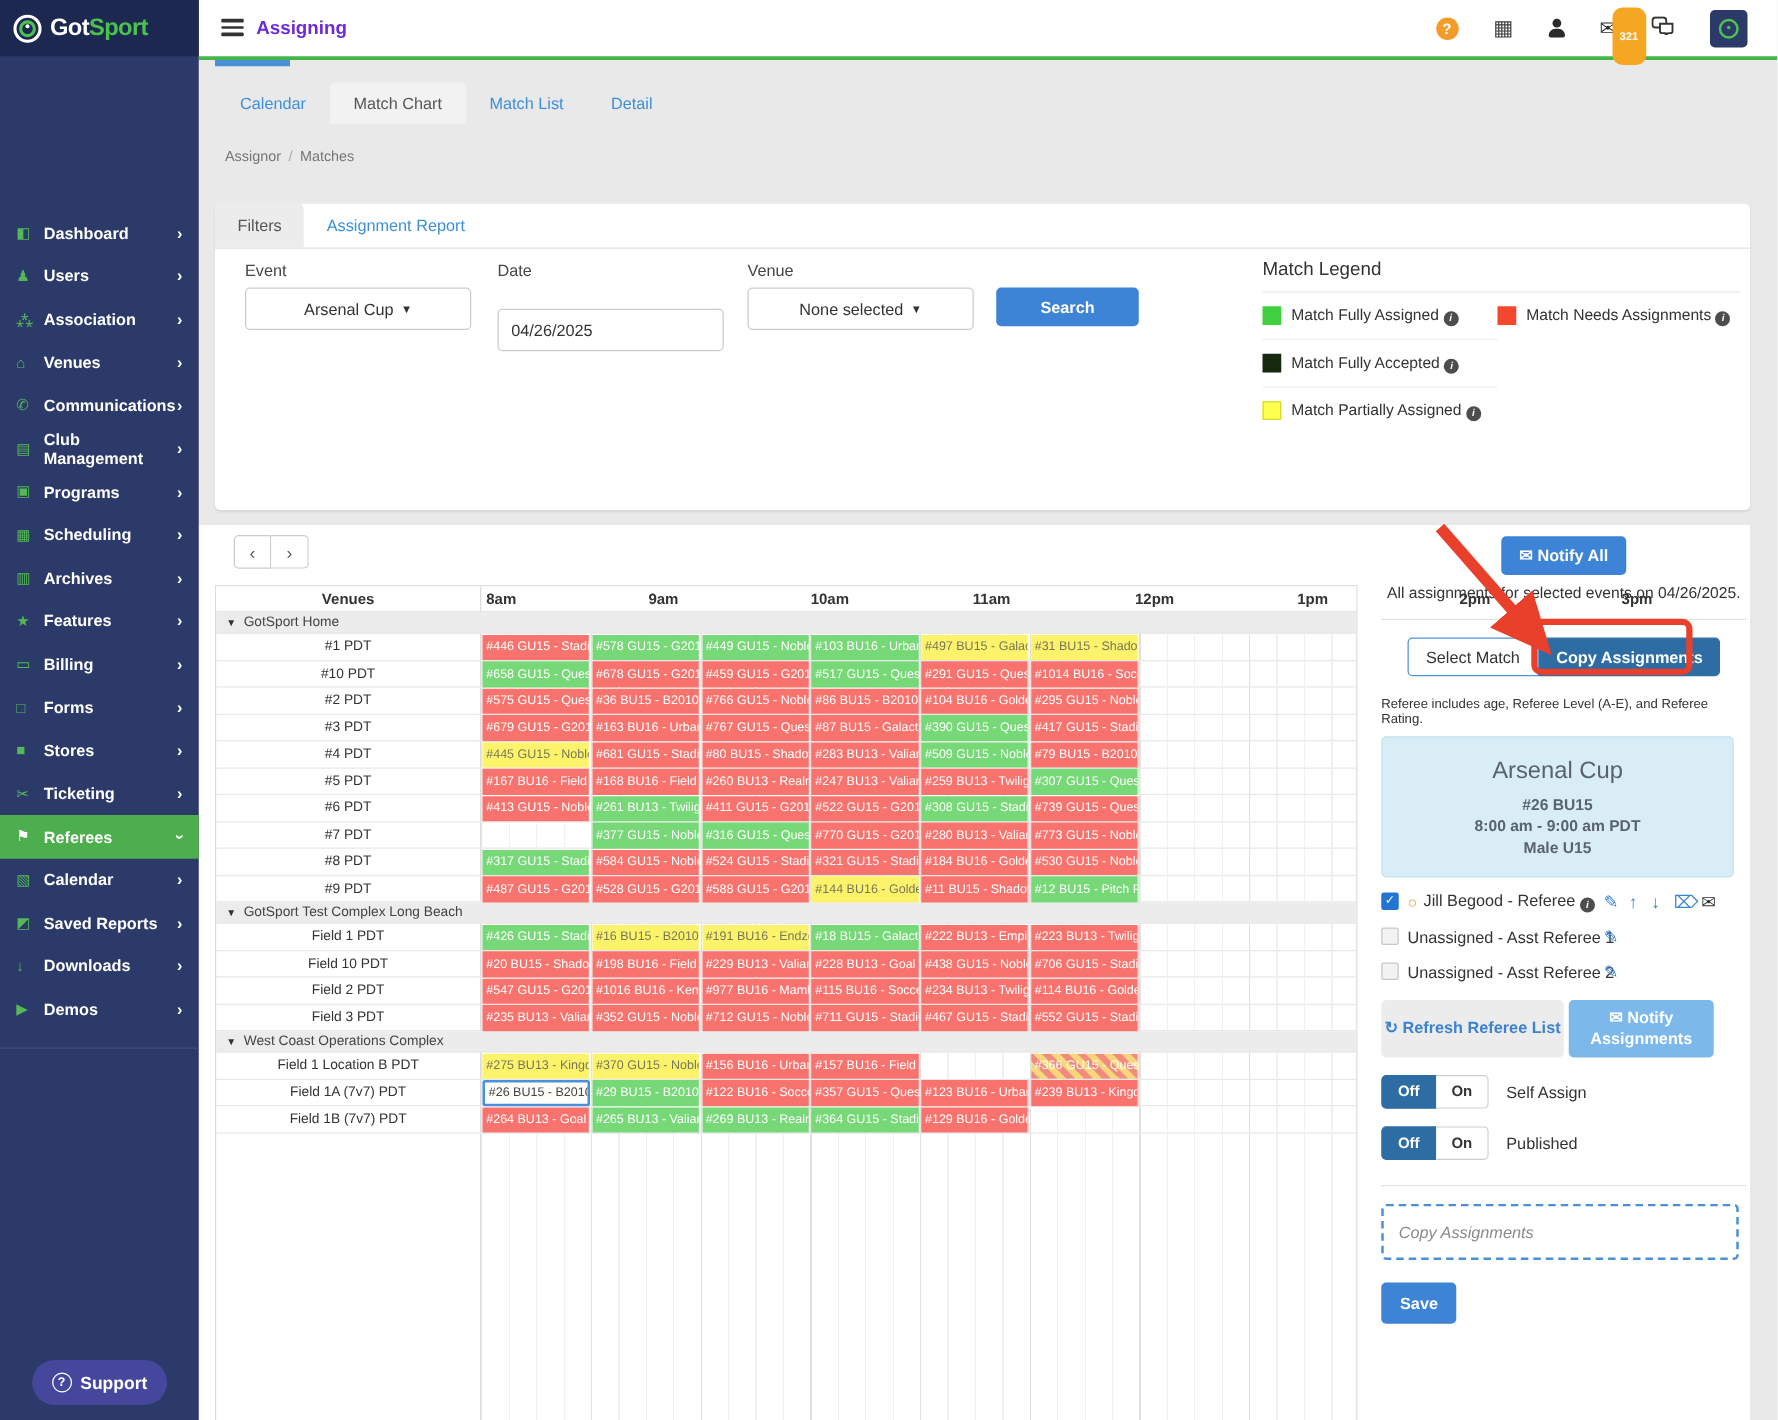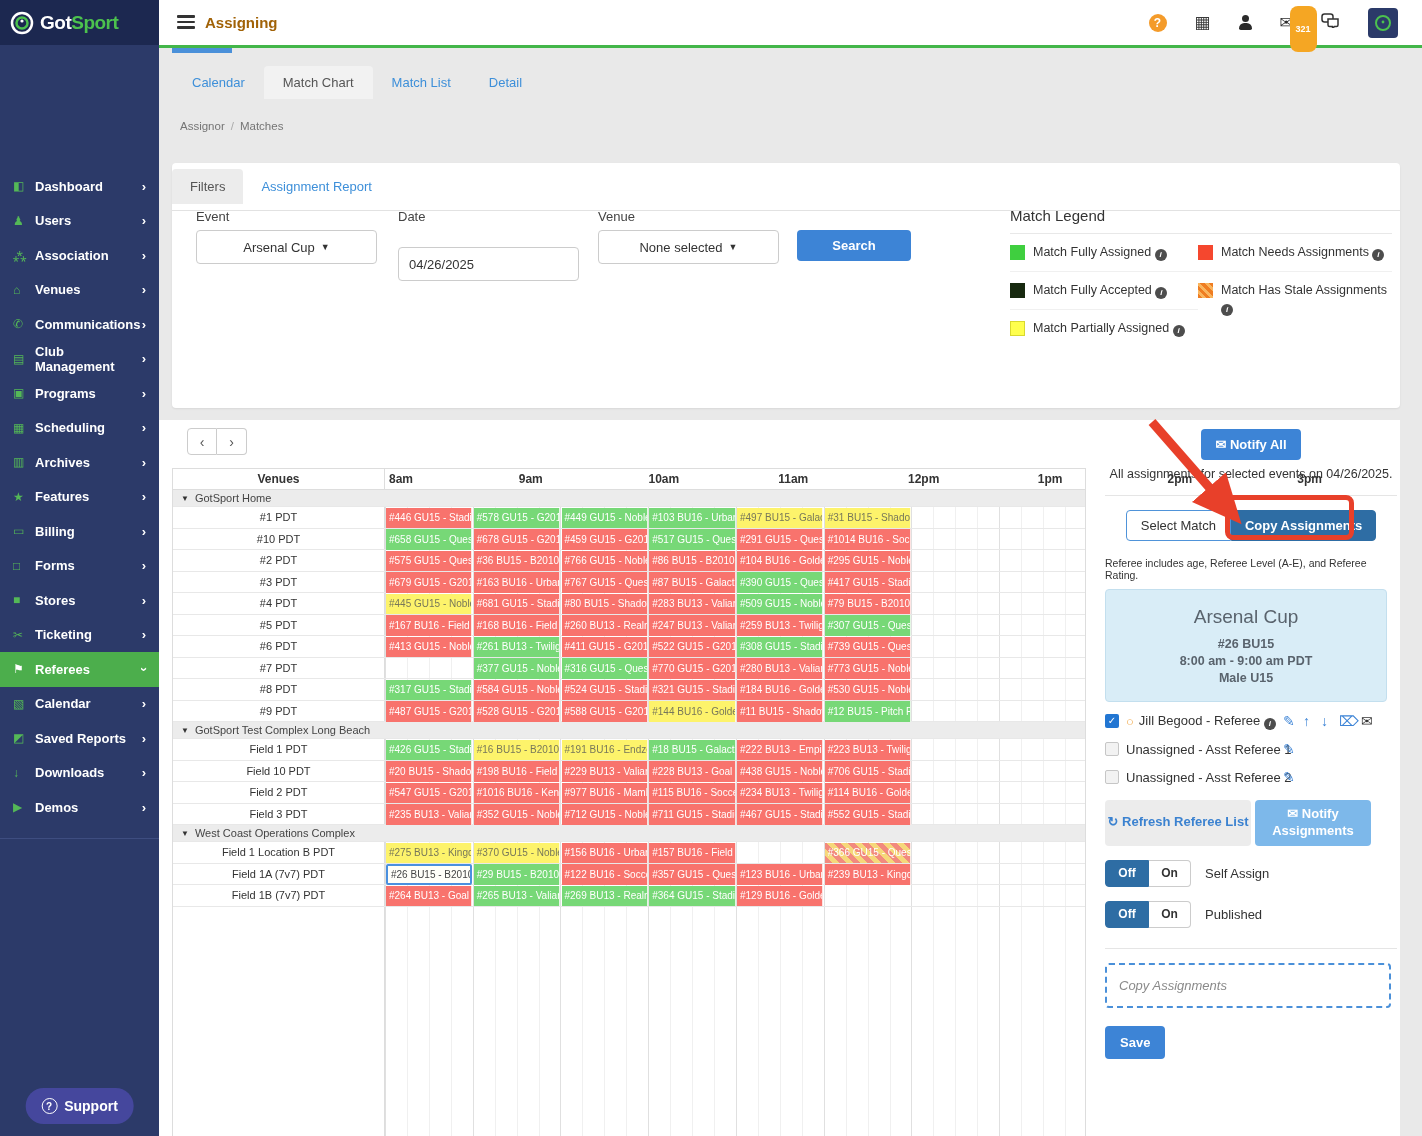--- a/index.html
+++ b/index.html
@@ -20,21 +20,21 @@
   .side-item.active .s-icon { color:#fff; }
   .side-item.active .s-chev { display:inline-block; transform:rotate(90deg); }
   #side-divider { position:absolute; left:0; right:0; top:838px; border-top:1px solid #3e4d80; }
   #support-pill { position:absolute; left:50%; transform:translateX(-50%); bottom:12px; background:#45479d; color:#fff; font-size:14px; font-weight:bold; padding:10px 16px; border-radius:20px; display:flex; align-items:center; gap:7px; cursor:pointer; white-space:nowrap; }
   #support-pill .q-circle { width:16px; height:16px; border:1.5px solid #fff; border-radius:50%; font-size:10px; display:flex; align-items:center; justify-content:center; }
 
   
   #topbar { position:absolute; left:159px; top:0; right:0; height:48px; background:#fff; border-bottom:3px solid #43b649; z-index:4; }
   #hamburger { position:absolute; left:18px; top:15px; width:18px; cursor:pointer; }
   #hamburger div { height:2.5px; background:#333; margin-bottom:3px; border-radius:1px; }
-  #page-title { position:absolute; left:46px; top:14px; font-size:15px; font-weight:bold; color:#a16207; }
+  #page-title { position:absolute; left:46px; top:14px; font-size:15px; font-weight:bold; color:#6d28d9; }
   #topbar-icons { position:absolute; right:24px; top:0; height:45px; display:flex; align-items:center; gap:28px; }
   .tb-icon { font-size:16px; color:#2b2b2b; cursor:pointer; position:relative; }
   #help-icon { width:18px; height:18px; background:#f49b2a; color:#fff; border-radius:50%; font-size:12px; font-weight:bold; display:flex; align-items:center; justify-content:center; }
   #qr-icon { font-size:17px; color:#3a3a3a; }
   .person { width:13px; height:16px; position:relative; }
   .person .p-head { width:7px; height:7px; background:#2b2b2b; border-radius:50%; margin:0 auto; }
   .person .p-body { width:13px; height:7px; background:#2b2b2b; border-radius:6px 6px 2px 2px; margin-top:1px; }
   #mail-badge { position:absolute; top:-7px; left:10px; background:#f5a623; color:#fff; font-size:9px; font-weight:bold; padding:18px 6px; border-radius:8px; }
   #app-btn { width:30px; height:30px; background:#2b3a69; border-radius:4px; display:flex; align-items:center; justify-content:center; cursor:pointer; }
 
@@ -43,21 +43,21 @@
   
   #tabstrip { position:absolute; left:173px; top:66px; display:flex; align-items:flex-end; z-index:3; }
   .main-tab { font-size:13px; color:#3d8fd9; padding:9px 19px; cursor:pointer; }
   .main-tab.active { background:#f2f2f2; color:#555; border-radius:4px 4px 0 0; }
   #breadcrumb { position:absolute; left:180px; top:120px; font-size:11.5px; color:#757575;text-align:right; }
   #breadcrumb .crumb { cursor:pointer; }
   #breadcrumb .sep { margin:0 6px; color:#aaa; }
 
   
   #filter-card { position:absolute; left:172px; top:163px; width:1228px; height:245px; background:#fff; border-radius:4px; box-shadow:0 1px 2px rgba(0,0,0,0.08); }
-  #card-tabs { height:48px; border-bottom:1px solid #e2e2e2; display:flex; align-items:center; }
+  #card-tabs { height:36px; border-bottom:1px solid #e2e2e2; display:flex; align-items:flex-start; }
   #tab-filters { background:#ececec; color:#555; font-size:13px; padding:10px 18px; border-radius:4px 4px 0 0; cursor:pointer; }
   #tab-assignment-report { color:#3d8fd9; font-size:13px; padding:10px 18px; cursor:pointer; }
   .f-group { position:absolute; top:46px; }
   .f-label { font-size:13px; color:#444; margin-bottom:6px; }
   .f-box { width:181px; height:34px; border:1px solid #ccc; border-radius:4px; background:#fff; font-size:13px; color:#333; display:flex; align-items:center; }
   .f-box.center { justify-content:center; gap:6px; cursor:pointer; }
   .f-input { padding-left:10px; outline:none; font-family:"Liberation Sans",sans-serif;margin-top:23px; }
   .caret { font-size:9px; color:#333; }
   #search-btn { position:absolute; left:625px; top:67px; width:114px; height:31px; background:#3d84d6; border:none; border-radius:4px; color:#fff; font-size:13px; font-weight:bold; cursor:pointer; font-family:"Liberation Sans",sans-serif; }
 
@@ -339,24 +339,20 @@
           <div class="legend-item">
             <span class="sw sw-partial"></span>
             <span class="legend-label">Match Partially Assigned <span class="info-dot">i</span></span>
           </div>
         </div>
       <div class="legend-col right">
           <div class="legend-item">
             <span class="sw sw-needs"></span>
             <span class="legend-label">Match Needs Assignments <span class="info-dot">i</span></span>
           </div>
-          <div class="legend-item">
-            <span class="sw sw-stale"></span>
-            <span class="legend-label">Match Has Stale Assignments <span class="info-dot">i</span></span>
-          </div>
         </div>
     </div>
   </div>
 </div>
 
 <div id="main-panel">
   <div id="nav-btns">
     <button class="nav-btn">‹</button>
     <button class="nav-btn">›</button>
   </div>

